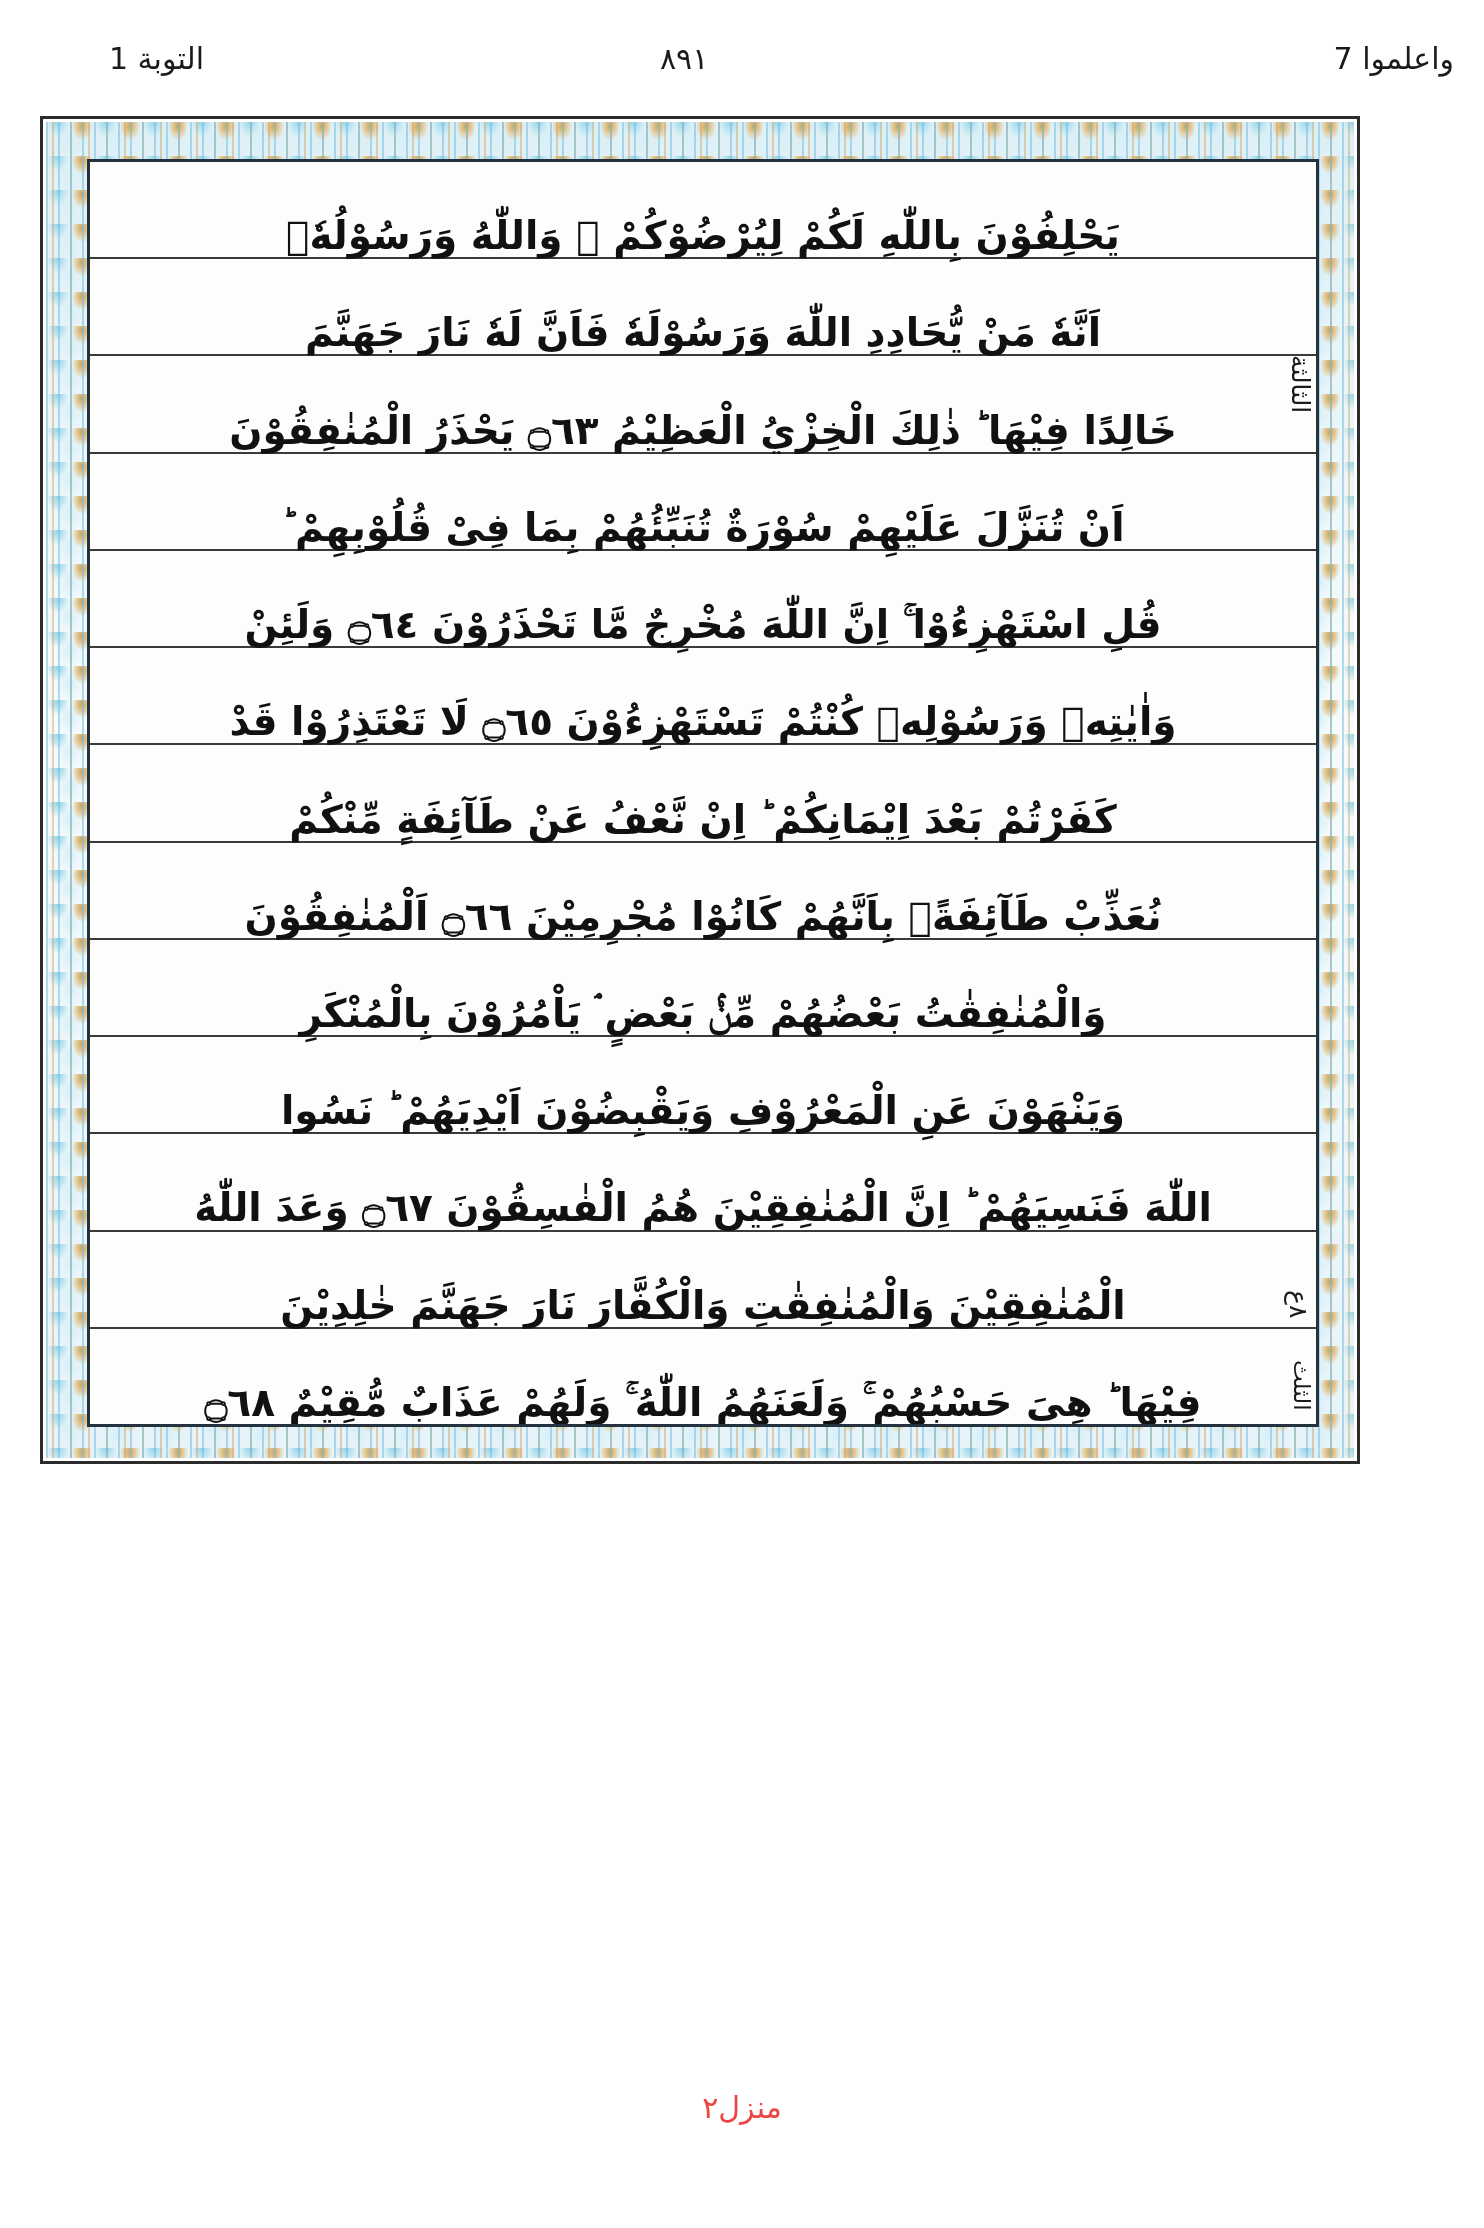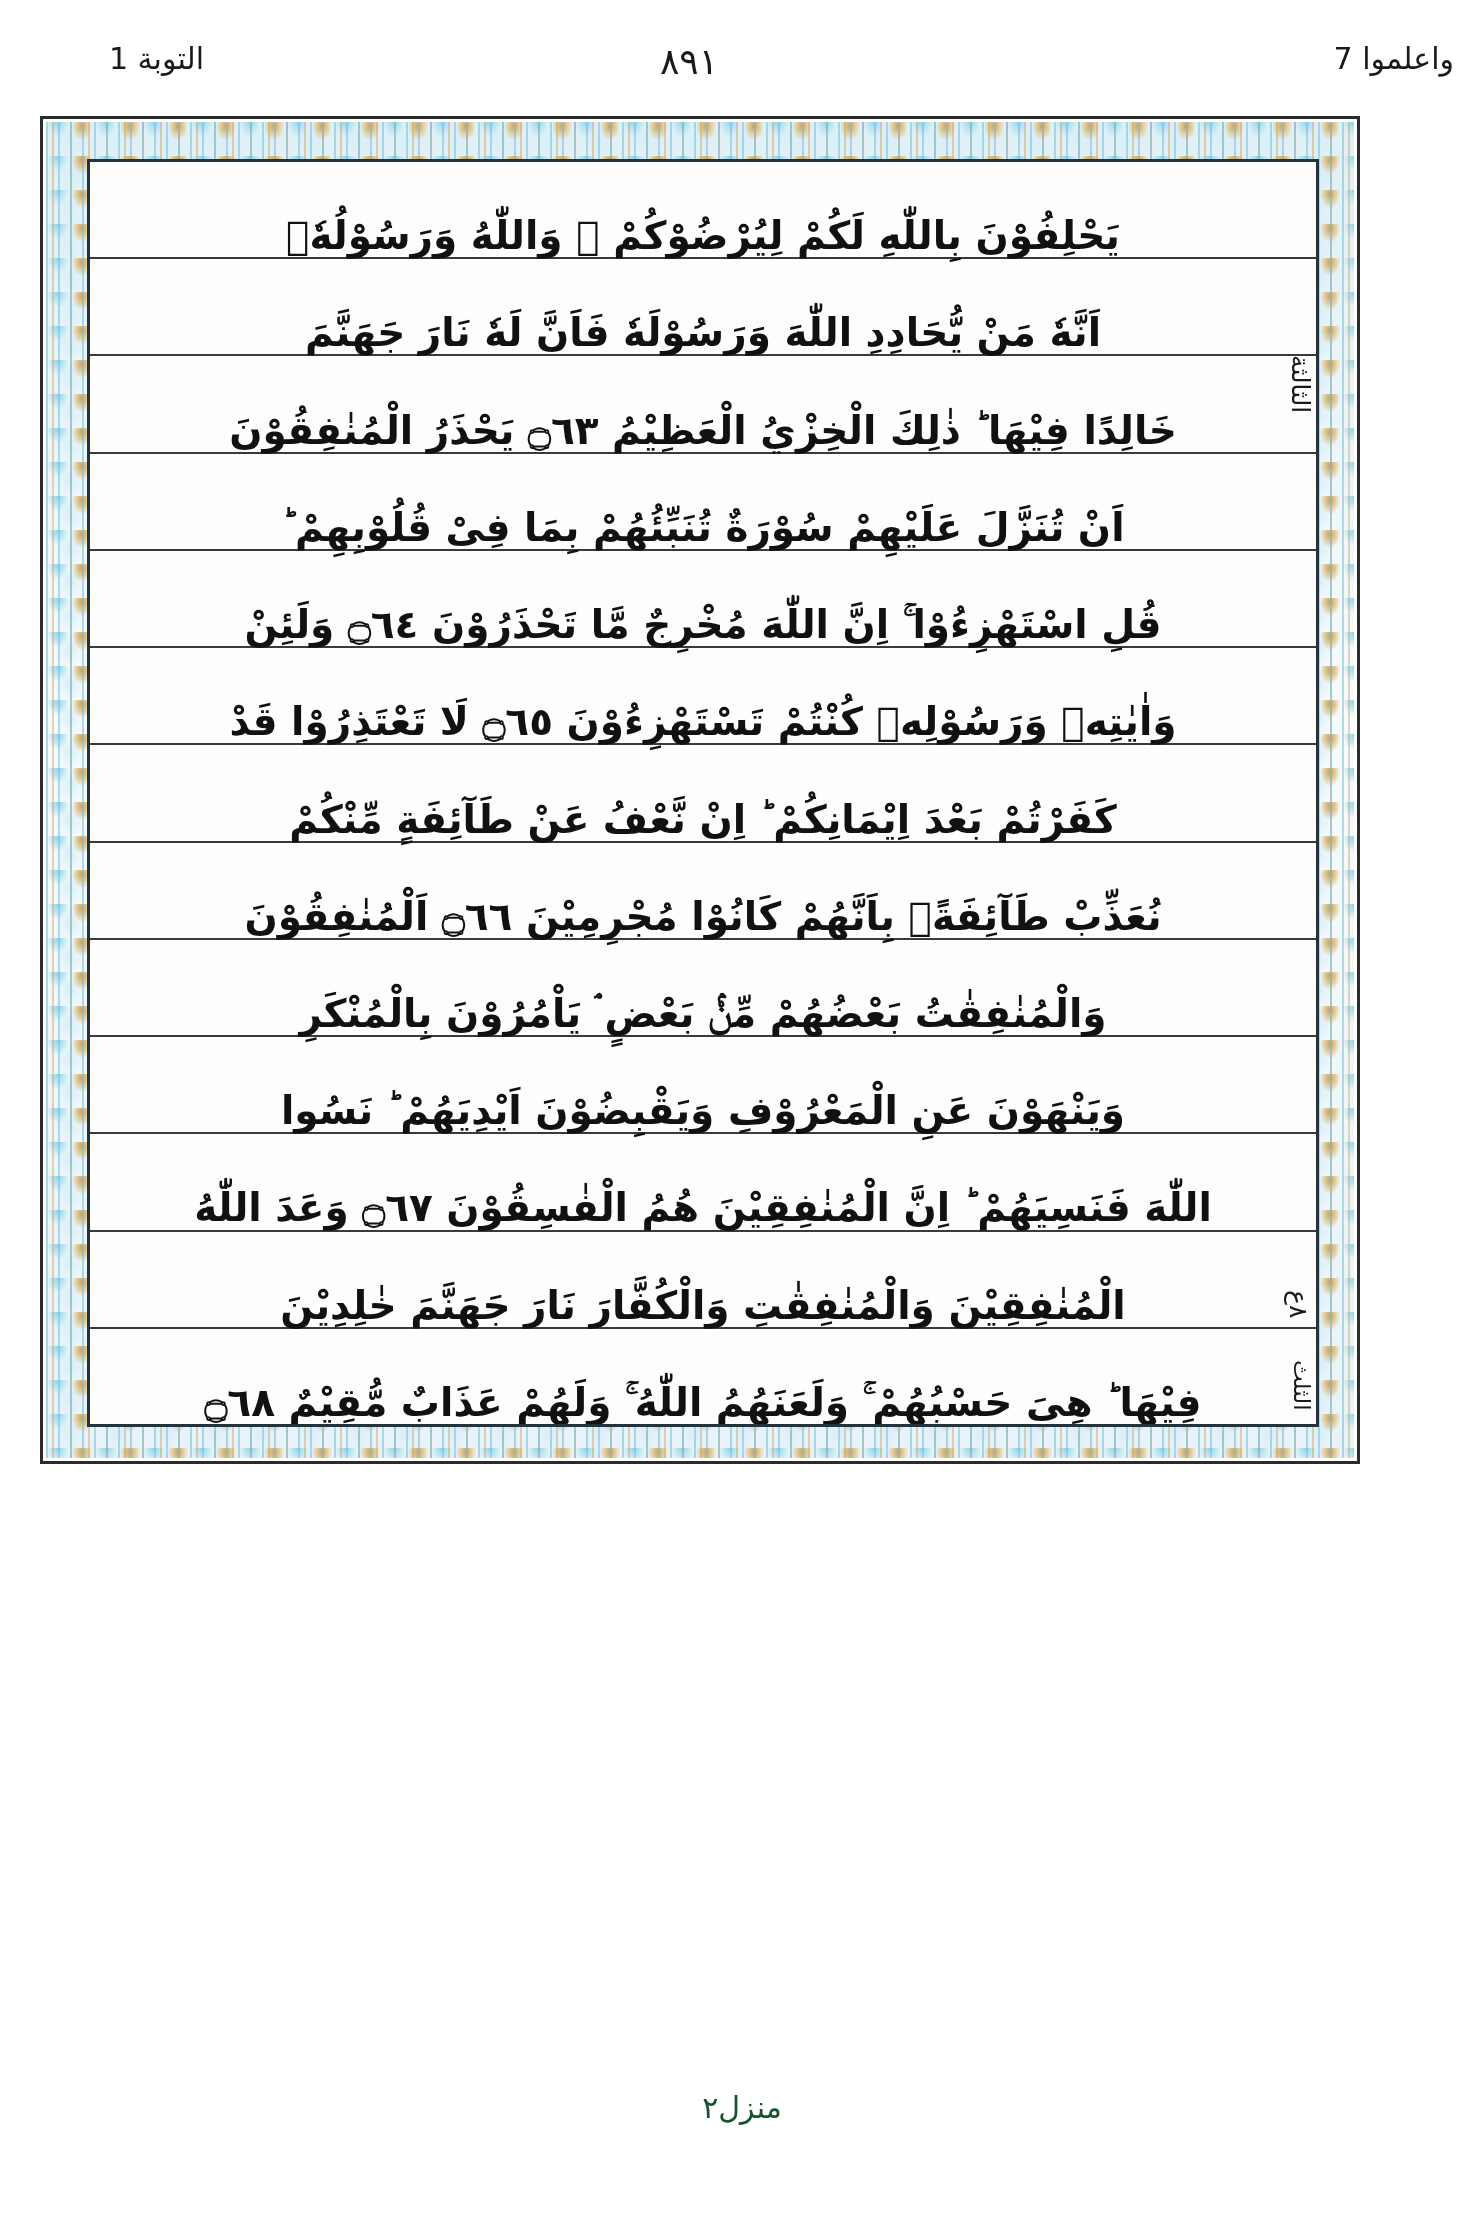--- a/index.html
+++ b/index.html
@@ -16,21 +16,21 @@
   }
   .hdr-item{
     position:absolute;top:0;
     font-family:"DejaVu Sans","Liberation Sans",sans-serif;
     color:#1a1a1a;
     direction:rtl;unicode-bidi:bidi-override;
     white-space:nowrap;
     line-height:1;
   }
   .hdr-surah{right:1280px;font-size:30px;letter-spacing:1px;}
-  .hdr-page{left:660px;font-size:36px;}
+  .hdr-page{left:660px;font-size:30px;}
   .hdr-juz{right:30px;font-size:30px;letter-spacing:1px;}
 
   
   .frame-outer{
     position:absolute;left:40px;top:116px;
     width:1320px;height:1348px;
     border:3px solid #2b2b2b;
     background:#ffffff;
     box-sizing:border-box;
   }
@@ -113,21 +113,21 @@
   }
 
   
   .footer{
     position:absolute;left:0;top:2090px;width:1484px;
     text-align:center;
   }
   .footer-text{
     display:inline-block;
     direction:rtl;
-    font-size:30px;color:#14532d;
+    font-size:30px;color:#ef4444;
     font-family:"DejaVu Sans","Liberation Sans",sans-serif;
   }
 </style>
 </head>
 <body>
 
 <div class="running-header">
   <div class="hdr-item hdr-surah">التوبة 1</div>
   <div class="hdr-item hdr-page">١٩٨</div>
   <div class="hdr-item hdr-juz">واعلموا 7</div>

